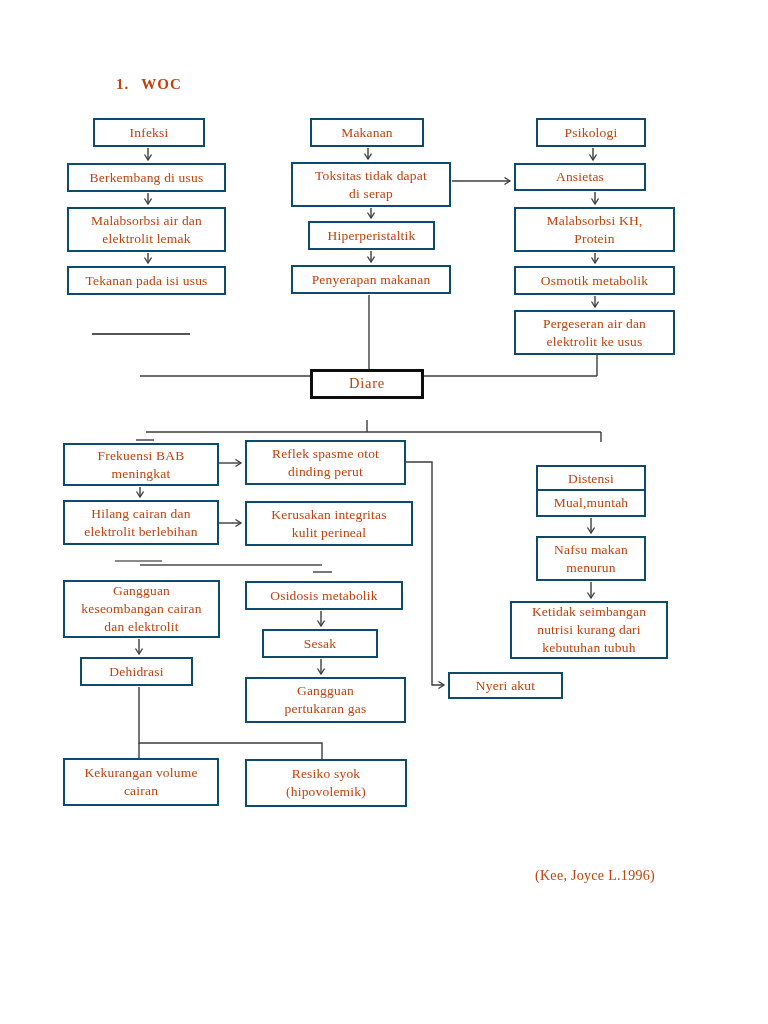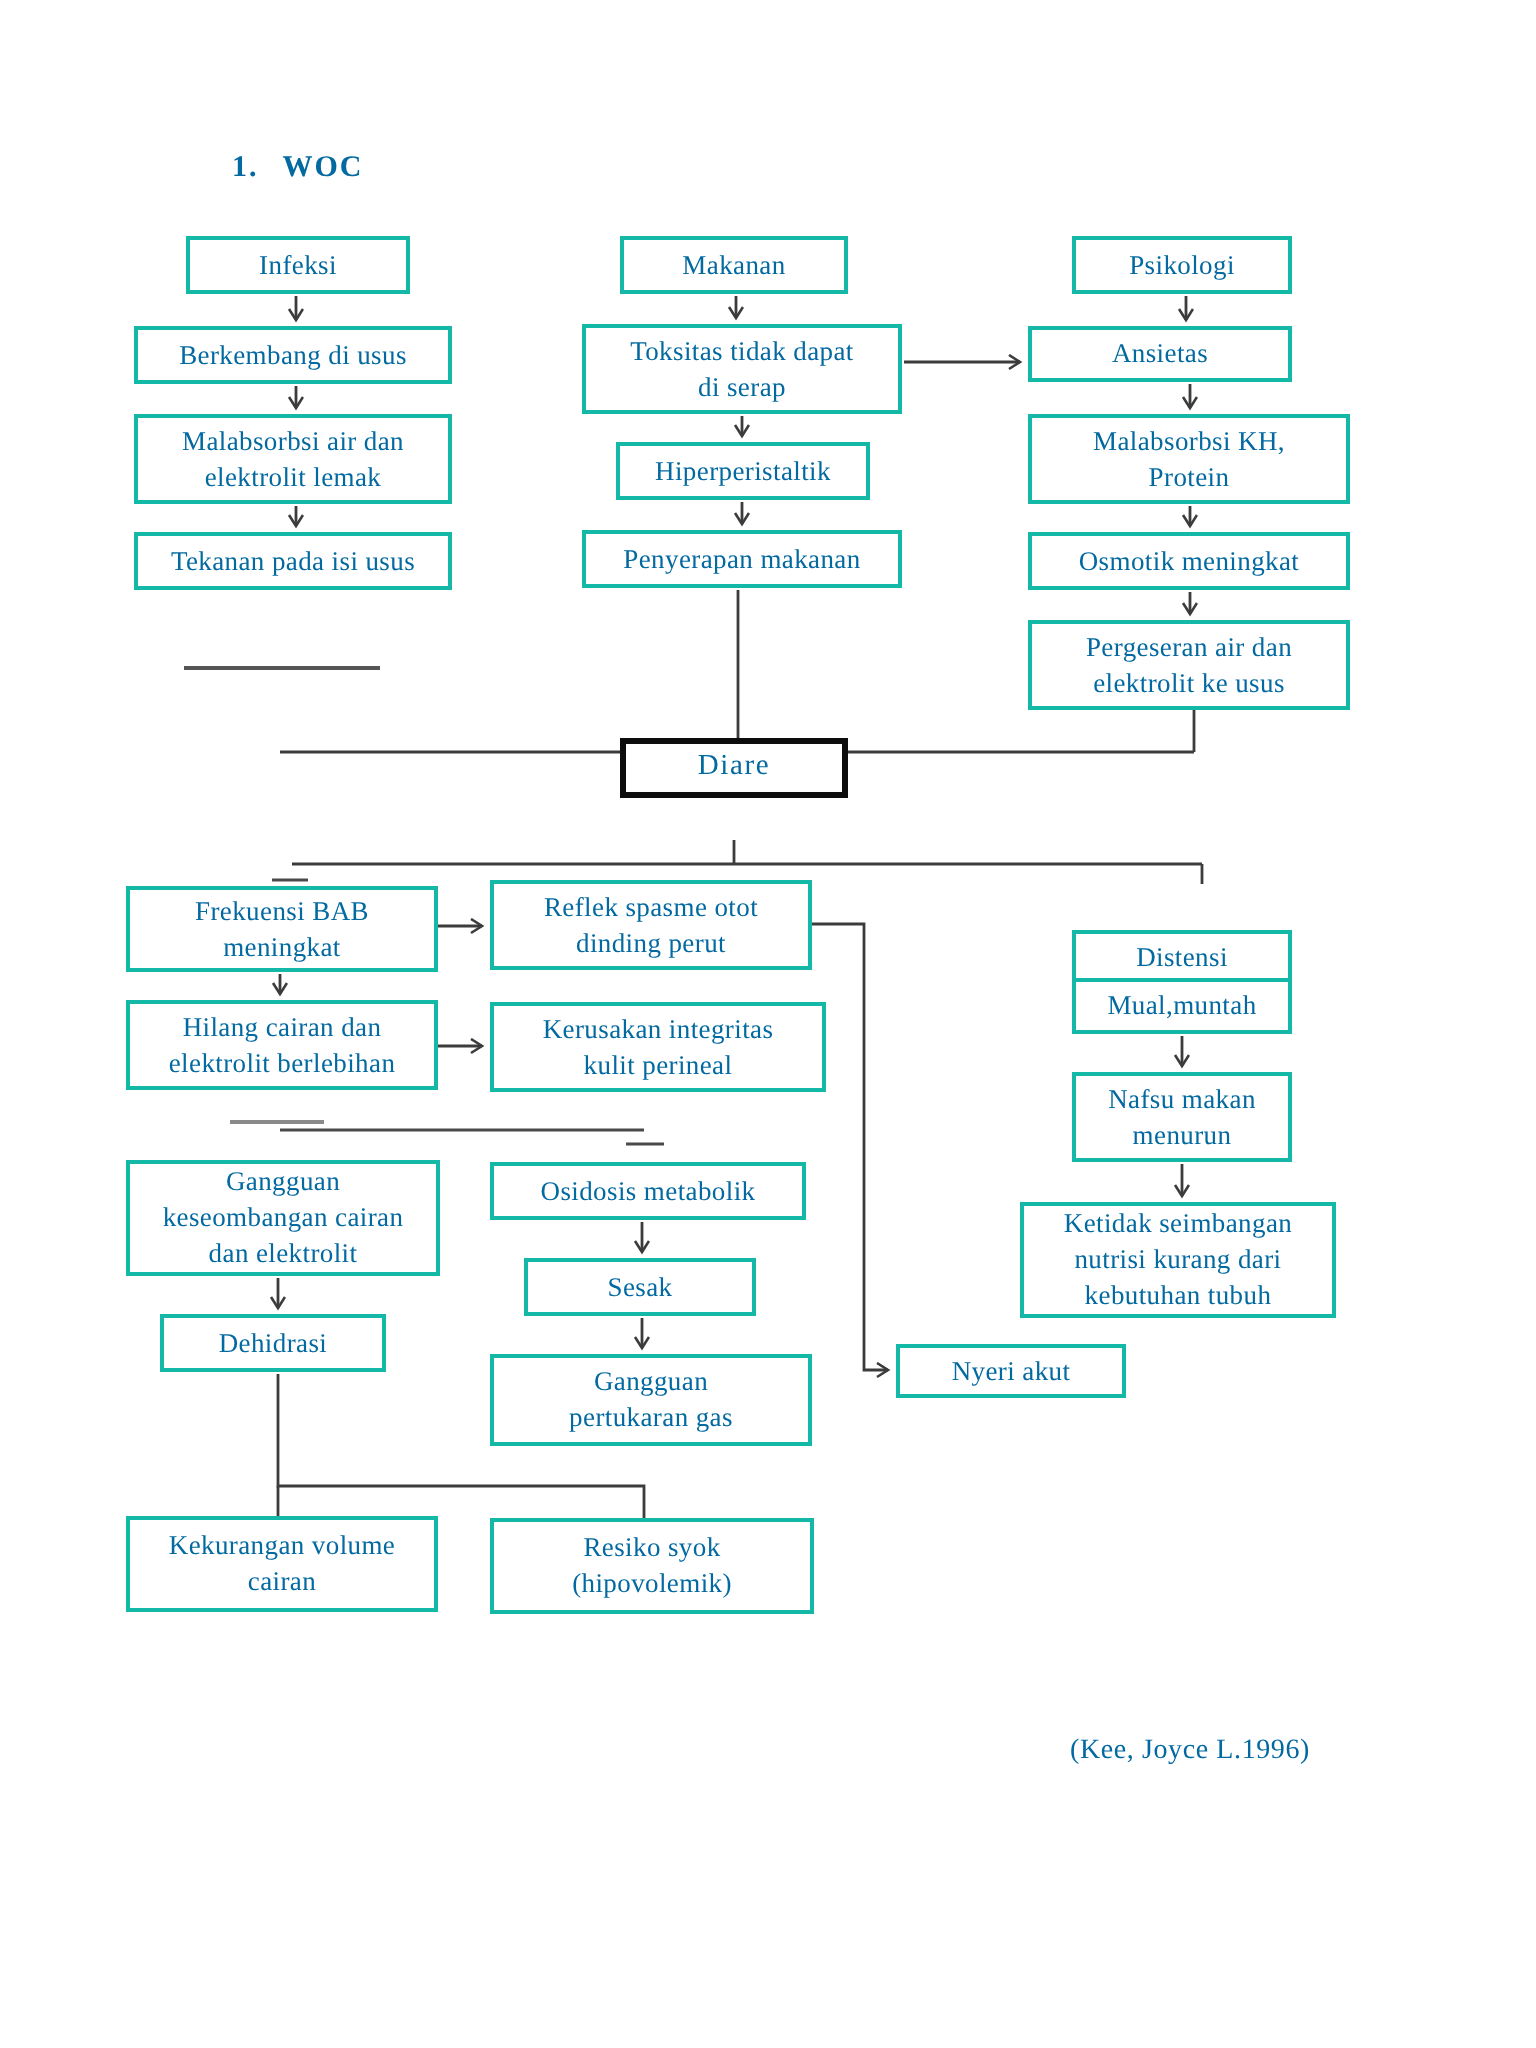--- a/index.html
+++ b/index.html
@@ -1,31 +1,31 @@
 <!DOCTYPE html>
 <html><head>
 <meta charset="utf-8">
 <style>
   html,body{margin:0;padding:0;background:#ffffff;}
   .page{
     position:relative;
     width:768px;height:1024px;
     background:#ffffff;
     font-family:"Liberation Serif", serif;
-    color:#0369a1;
+    color:#c2410c;
     overflow:hidden;
   }
   .doc-title{
     position:absolute;left:116px;top:76px;
     font-size:15px;font-weight:bold;letter-spacing:1px;
   }
   .doc-title .num{margin-right:12px;}
   .node{
     position:absolute;box-sizing:border-box;
-    border:2px solid #14b8a6;background:#ffffff;
+    border:2px solid #0c4a6e;background:#ffffff;
     display:flex;align-items:center;justify-content:center;
     text-align:center;
     font-size:13.5px;line-height:1.32;letter-spacing:0.2px;
     padding:2px 4px;
     white-space:pre-line;
   }
   .bold{font-weight:normal;}
   .diare{border:3px solid #0d0d0d;font-size:14.5px;letter-spacing:0.8px;}
   svg.wires{position:absolute;left:0;top:0;}
   .c{stroke:#3c3c3c;stroke-width:1.4;fill:none;}
@@ -110,21 +110,21 @@
   <div class="node bold" style="left:514px;top:163px;width:132px;height:28px">Ansietas</div>
 
   <div class="node" style="left:67px;top:207px;width:159px;height:45px">Malabsorbsi air dan
 elektrolit lemak</div>
   <div class="node" style="left:308px;top:221px;width:127px;height:29px">Hiperperistaltik</div>
   <div class="node" style="left:514px;top:207px;width:161px;height:45px">Malabsorbsi KH,
 Protein</div>
 
   <div class="node" style="left:67px;top:266px;width:159px;height:29px">Tekanan pada isi usus</div>
   <div class="node" style="left:291px;top:265px;width:160px;height:29px">Penyerapan makanan</div>
-  <div class="node" style="left:514px;top:266px;width:161px;height:29px">Osmotik meningkat</div>
+  <div class="node" style="left:514px;top:266px;width:161px;height:29px">Osmotik metabolik</div>
 
   <div class="node" style="left:514px;top:310px;width:161px;height:45px">Pergeseran air dan
 elektrolit ke usus</div>
 
   <div class="node diare bold" style="left:310px;top:369px;width:114px;height:30px">Diare</div>
 
   <div class="node" style="left:63px;top:443px;width:156px;height:43px">Frekuensi BAB
 meningkat</div>
   <div class="node" style="left:245px;top:440px;width:161px;height:45px">Reflek spasme otot
 dinding perut</div>

